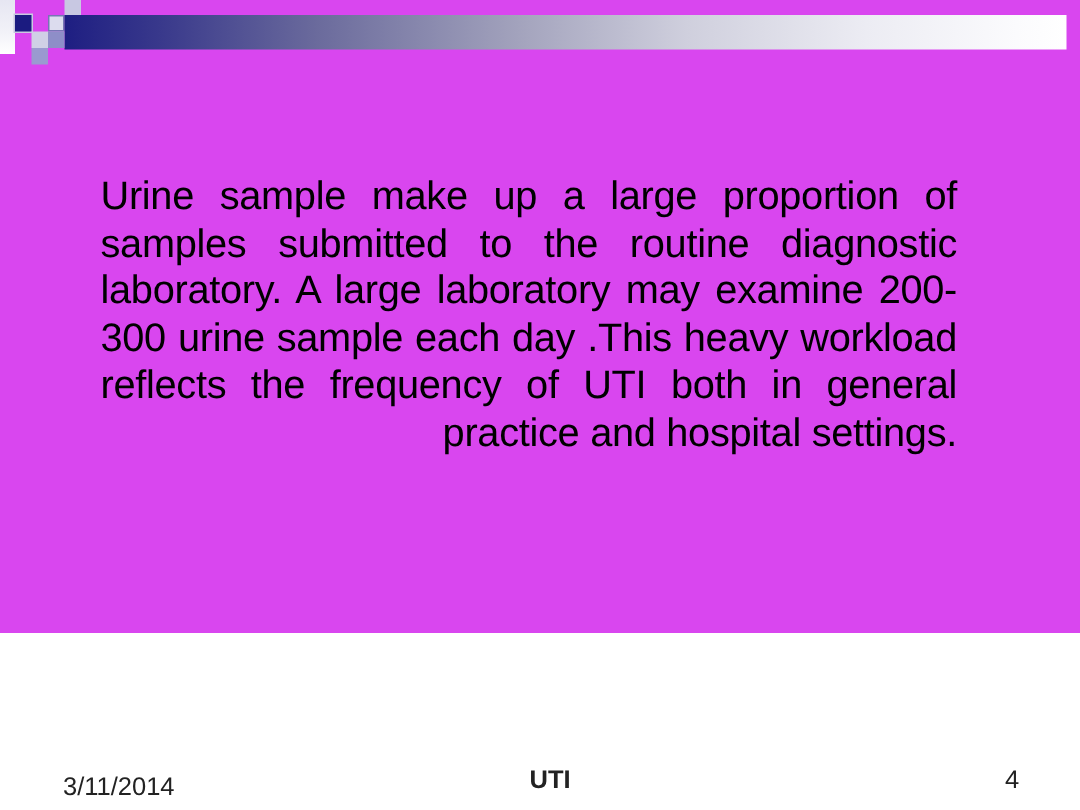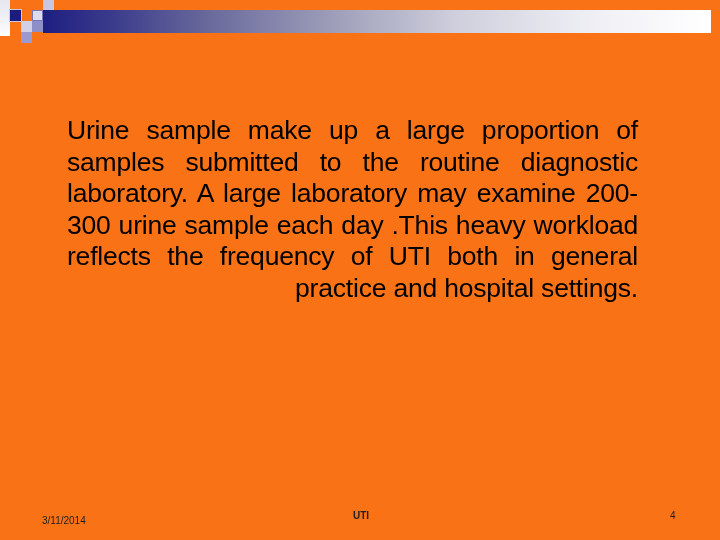--- a/index.html
+++ b/index.html
@@ -1,38 +1,38 @@
 <!DOCTYPE html>
 <html><head>
   <meta charset="utf-8">
   <style>
     html, body { margin: 0; padding: 0; background: #ffffff; }
     body { width: 720px; height: 540px; position: relative; overflow: hidden;
            font-family: "Liberation Sans", sans-serif; color: #000; }
-    .slide { position: absolute; left: 0; top: 0; width: 720px; height: 540px; background: #f97316; }
+    .slide { position: absolute; left: 0; top: 0; width: 720px; height: 422px; background: #d946ef; }
 
     .deco { position: absolute; }
     .edge { left: 0; top: 0; width: 10px; height: 36px;
             background: linear-gradient(180deg, #e6e6f2 0%, #f2f2f8 60%, #ffffff 100%); }
     .sq { position: absolute; width: 11px; height: 11px; }
     .sq-dark { left: 10px; top: 10px; background: #1b1b80; box-shadow: 0 0 0 1px #c9c9e0; }
     .sq-light-a { left: 21px; top: 21px; background: #d0d0e6; }
     .sq-mid-a { left: 21px; top: 32px; background: #9a9ad0; }
     .sq-outline { left: 32px; top: 10px; background: #dcdcee; box-shadow: inset 0 0 0 1px #7676b4; }
     .sq-mid-b { left: 32px; top: 21px; background: #8e8ec8; }
     .sq-top { left: 43px; top: 0px; width: 11px; height: 10px; background: #c8c8e2; }
 
     .bar { position: absolute; left: 43px; top: 10px; width: 668px; height: 23px;
            background: linear-gradient(90deg, #1e1e82 0%, #3a3a8c 10%, #6a6a9c 25%, #a2a2bc 45%, #cfcfdd 62%, #ececf3 80%, #fbfbfd 95%, #ffffff 100%); }
 
     .body-text { position: absolute; left: 67px; top: 115px; width: 571px;
                  font-size: 26.5px; line-height: 31.5px; text-align: justify;
                  text-align-last: right; letter-spacing: -0.2px; }
 
-    .footer { position: absolute; font-size: 10px; color: #222; }
+    .footer { position: absolute; font-size: 17px; color: #222; }
     .footer-date { left: 42px; top: 515px; }
     .footer-title { left: 353px; top: 510px; font-weight: bold; }
     .footer-page { left: 670px; top: 510px; }
   </style>
 </head>
 <body>
 
 <div class="slide">
   <div class="deco edge"></div>
   <div class="sq sq-top"></div>

